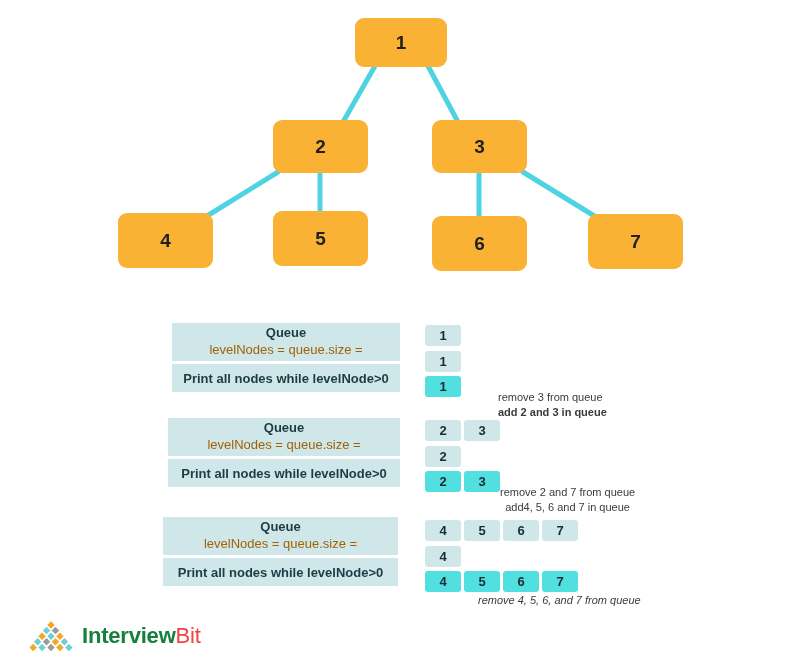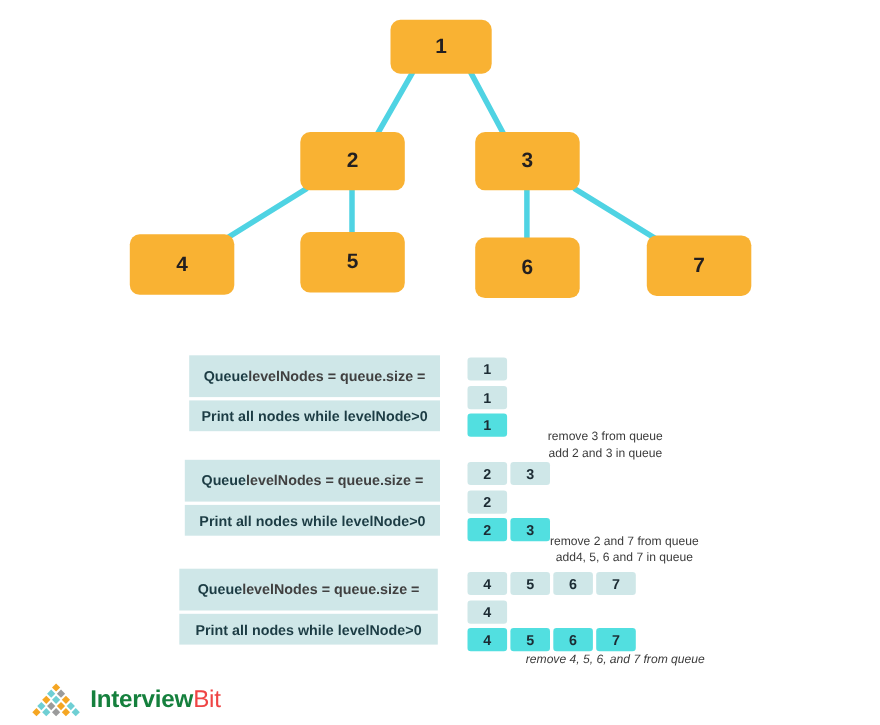--- a/index.html
+++ b/index.html
@@ -55,34 +55,34 @@
     border-radius: 2px;
     box-sizing: border-box;
   }
   .queue-top {
     position: absolute;
     left: 0; top: 0;
     right: 0;
     height: 38px;
     background: #cfe7e8;
     display: flex;
-    flex-direction: row;
+    flex-direction: column;
     align-items: center;
     justify-content: center;
     line-height: 1.28;
   }
   .queue-title {
     font-size: 13px;
     font-weight: bold;
     color: #1c3c44;
   }
   .queue-sub {
     font-size: 13px;
-    font-weight: bold;
-    color: #404040;
+    font-weight: normal;
+    color: #a16207;
   }
   .queue-print {
     position: absolute;
     left: 0; right: 0;
     top: 41px;
     height: 28px;
     background: #cfe7e8;
     display: flex;
     align-items: center;
     justify-content: center;
@@ -177,21 +177,21 @@
           <div class="queue-title">Queue</div>
           <div class="queue-sub">levelNodes = queue.size =</div>
         </div>
         <div class="queue-print" style="background: rgb(207, 231, 232);">Print all nodes while levelNode&gt;0</div>
       </div>
       <div class="cell pale" style="left: 425px; top: 25px; width: 36px; background: rgb(207, 231, 232);">1</div>
       <div class="cell pale" style="left: 425px; top: 51px; width: 36px; background: rgb(207, 231, 232);">1</div>
       <div class="cell bright" style="left: 425px; top: 76px; width: 36px; background: rgb(82, 223, 224);">1</div>
       <div class="caption" style="left: 498px; top: 90px;">
         <div style="text-align: left;">remove 3 from queue</div>
-        <div style="text-align: center;">add 2 and 3 in queue</div>
+        <div style=" font-weight: bold;">add 2 and 3 in queue</div>
       </div>
     </div>
     <div class="step-group">
       <div class="queue-panel" style="left: 168px; top: 118px; width: 232px; height: 61px; background: transparent;">
         <div class="queue-top" style="background: rgb(207, 231, 232);">
           <div class="queue-title">Queue</div>
           <div class="queue-sub">levelNodes = queue.size =</div>
         </div>
         <div class="queue-print" style="background: rgb(207, 231, 232);">Print all nodes while levelNode&gt;0</div>
       </div>

